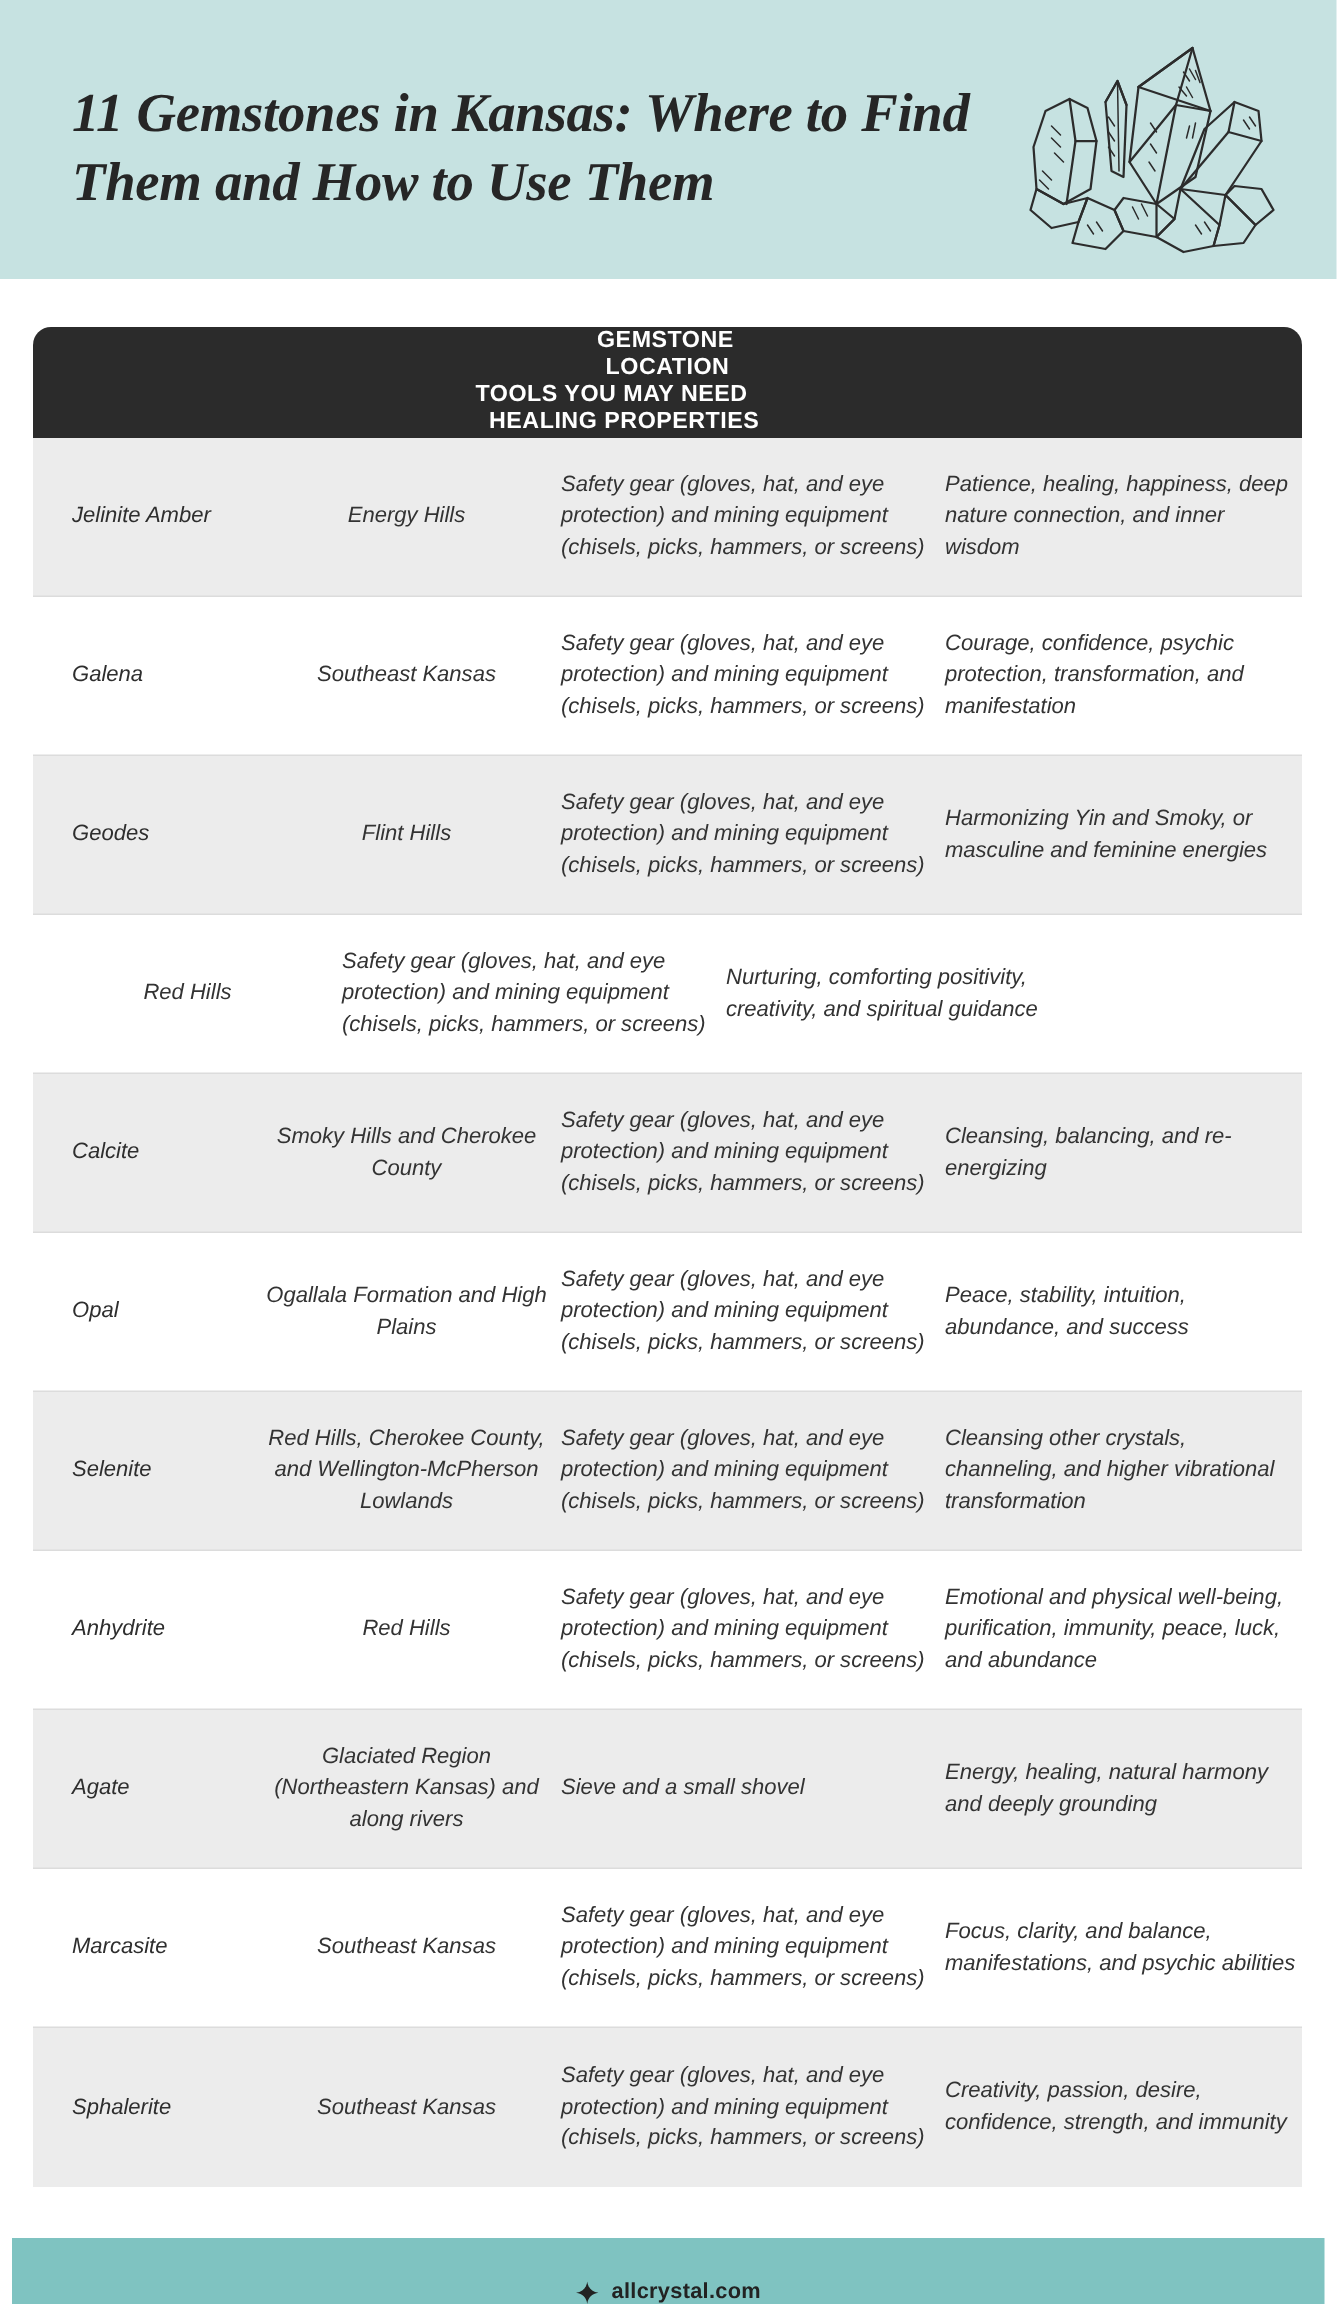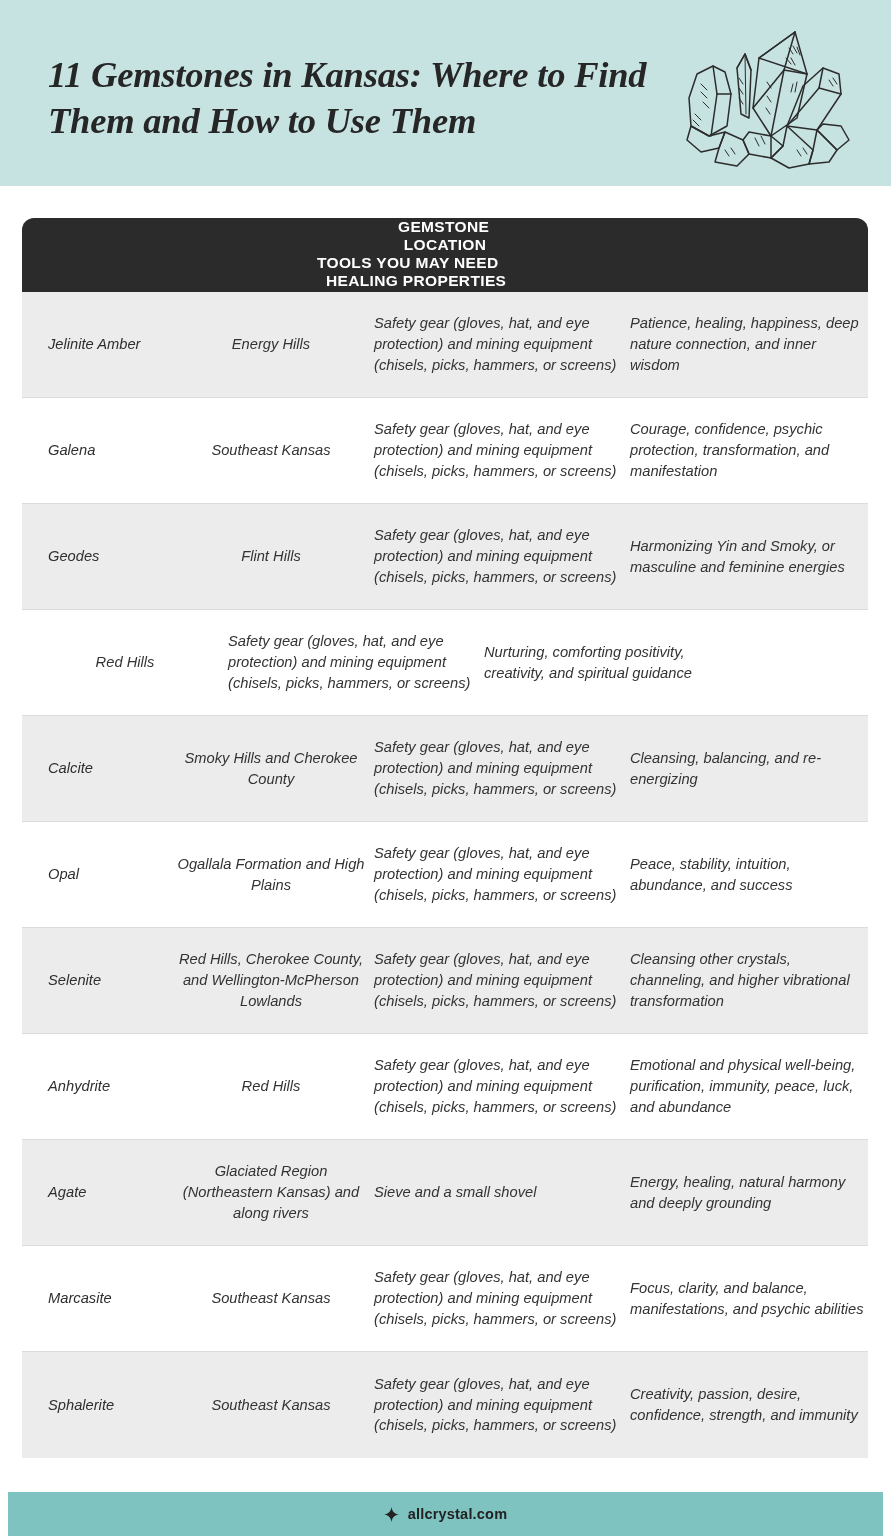--- a/index.html
+++ b/index.html
@@ -96,21 +96,21 @@
 
   
   .footer {
     position: absolute;
     left: 8px;
     bottom: 0px;
     width: 875px;
     height: 44px;
     background: #7fc3c1;
     display: flex;
-    align-items: center;
+    align-items: flex-end;
     justify-content: center;
     gap: 9px;
   }
   .footer-text {
     font-size: 14.5px;
     font-weight: bold;
     color: #222222;
     letter-spacing: 0.2px;
   }
   .spark { width: 15px; height: 15px; display: block; }

